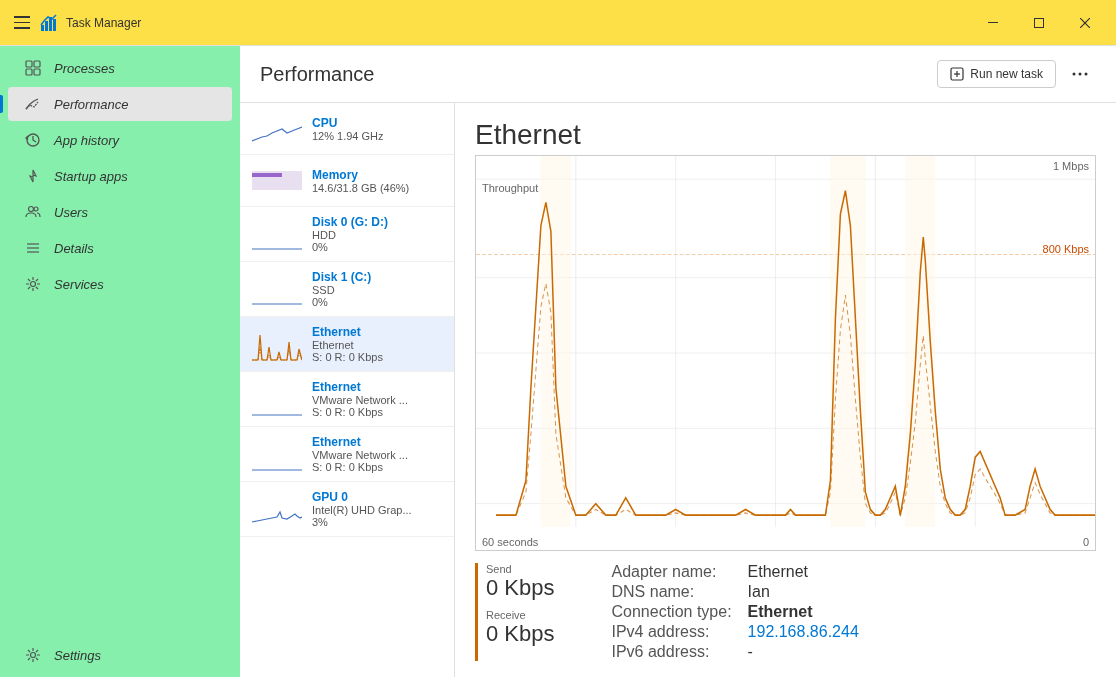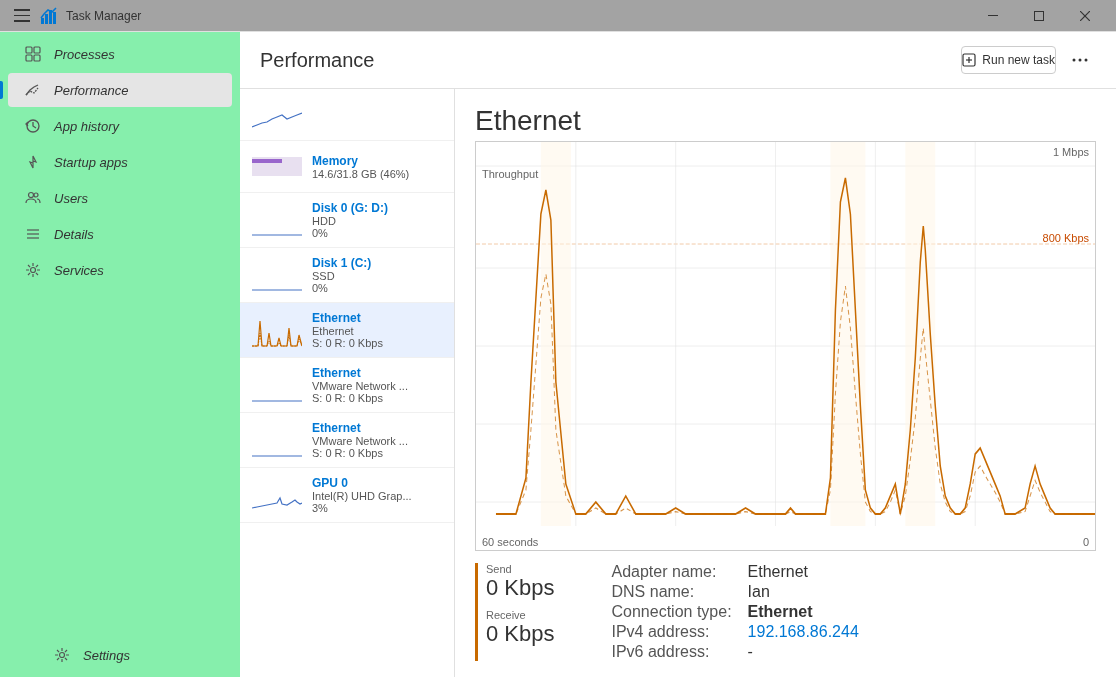--- a/index.html
+++ b/index.html
@@ -1,23 +1,23 @@
 <!DOCTYPE html>
 <html><head>
   <meta charset="utf-8">
   <style>
     * { box-sizing: border-box; margin: 0; padding: 0; }
     body { font-family: 'Segoe UI', sans-serif; background: #f3f3f3; width: 1116px; height: 677px; overflow: hidden; display: flex; flex-direction: column; }
 
     
     .titlebar {
-      background: #a3a3a3;
+      background: #fde047;
       display: flex;
       align-items: center;
-      height: 32px;
+      height: 46px;
       padding: 0 8px;
       border-bottom: 1px solid #e0e0e0;
       flex-shrink: 0;
     }
     .titlebar-menu-icon { width: 28px; height: 28px; display: flex; flex-direction: column; justify-content: center; align-items: center; gap: 4px; cursor: pointer; border-radius: 4px; }
     .titlebar-menu-icon span { display: block; width: 16px; height: 1.5px; background: #333; }
     .titlebar-app-icon { width: 20px; height: 20px; margin: 0 6px 0 4px; }
     .titlebar-title { font-size: 12px; color: #333; }
     .titlebar-controls { margin-left: auto; display: flex; }
     .titlebar-btn { width: 46px; height: 32px; display: flex; align-items: center; justify-content: center; cursor: pointer; border-radius: 4px; }
@@ -59,21 +59,21 @@
       position: absolute;
       left: -8px;
       top: 50%;
       transform: translateY(-50%);
       width: 3px;
       height: 18px;
       background: #0078d4;
       border-radius: 0 2px 2px 0;
     }
     .sidebar-icon { width: 18px; height: 18px; flex-shrink: 0; display: flex; align-items: center; justify-content: center; }
-    .sidebar-bottom { margin-top: auto; padding-left: 29px; }
+    .sidebar-bottom { margin-top: auto; }
 
     
     .content-area {
       flex: 1;
       background: white;
       display: flex;
       flex-direction: column;
       overflow: hidden;
     }
 
@@ -82,21 +82,21 @@
       display: flex;
       align-items: center;
       padding: 12px 20px;
       border-bottom: 1px solid #e0e0e0;
       flex-shrink: 0;
     }
     .content-title { font-size: 20px; font-weight: 400; color: #333; }
     .header-actions { margin-left: auto; display: flex; align-items: center; gap: 8px; }
     .run-new-task-btn {
       display: flex; align-items: center; gap: 6px;
-      padding: 6px 0;
+      padding: 6px 12px;
       border: 1px solid #ccc;
       border-radius: 4px;
       cursor: pointer;
       font-size: 12px;
       background: white;
       color: #333;
     }
     .more-btn { width: 32px; height: 32px; display: flex; align-items: center; justify-content: center; cursor: pointer; border-radius: 4px; }
 
     
@@ -362,20 +362,24 @@
     </div>
 
     <div class="content-body">
 
       <div class="resource-list">
 
         <div class="resource-item">
           <svg class="mini-svg" viewBox="0 0 50 35">
             <polyline points="0,30 5,28 10,26 15,25 20,22 25,20 30,18 35,22 40,20 45,18 50,16" fill="none" stroke="#4472C4" stroke-width="1.2"></polyline>
           </svg>
+          <div class="resource-info">
+            <div class="resource-name">CPU</div>
+            <div class="resource-sub">12% 1.94 GHz</div>
+          </div>
         </div>
 
         <div class="resource-item">
           <svg class="mini-svg" viewBox="0 0 50 35">
             <rect x="0" y="8" width="50" height="19" fill="#e8e0f0"></rect>
             <rect x="0" y="10" width="30" height="4" fill="#9966CC"></rect>
           </svg>
           <div class="resource-info">
             <div class="resource-name">Memory</div>
             <div class="resource-sub">14.6/31.8 GB (46%)</div>

